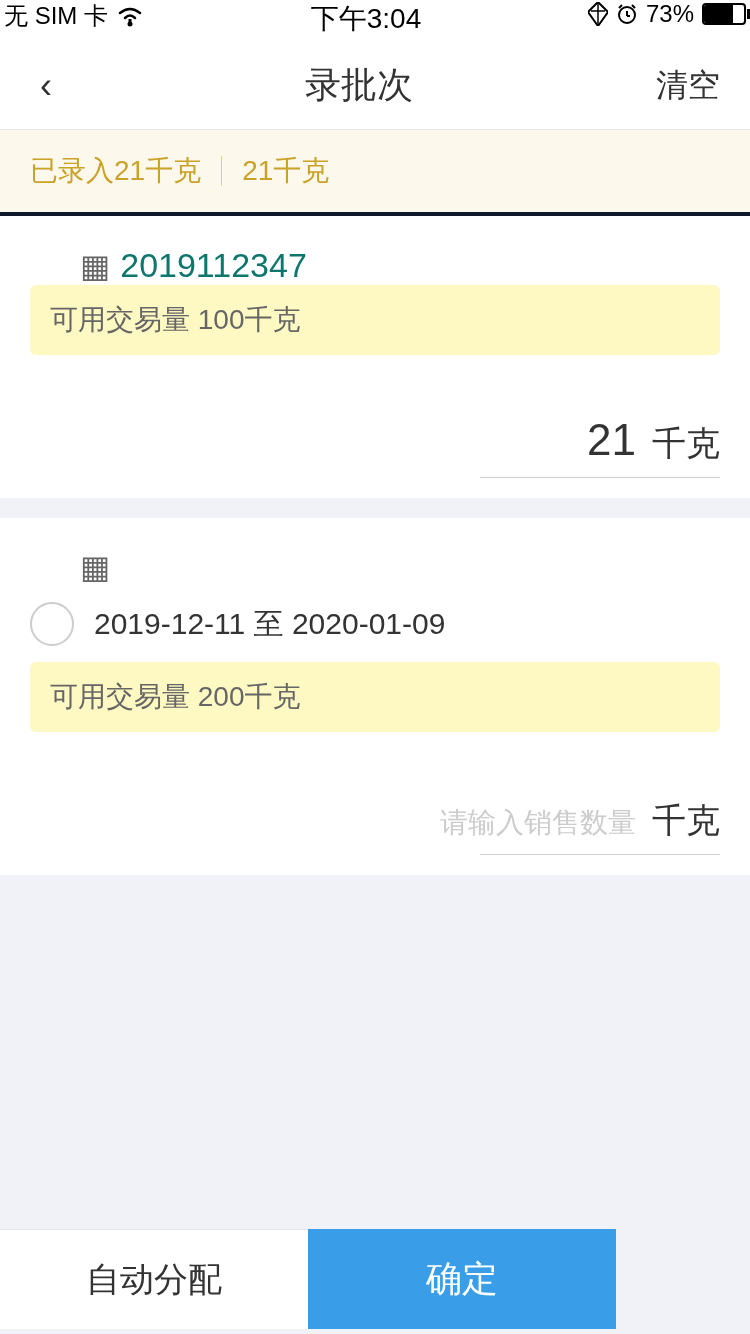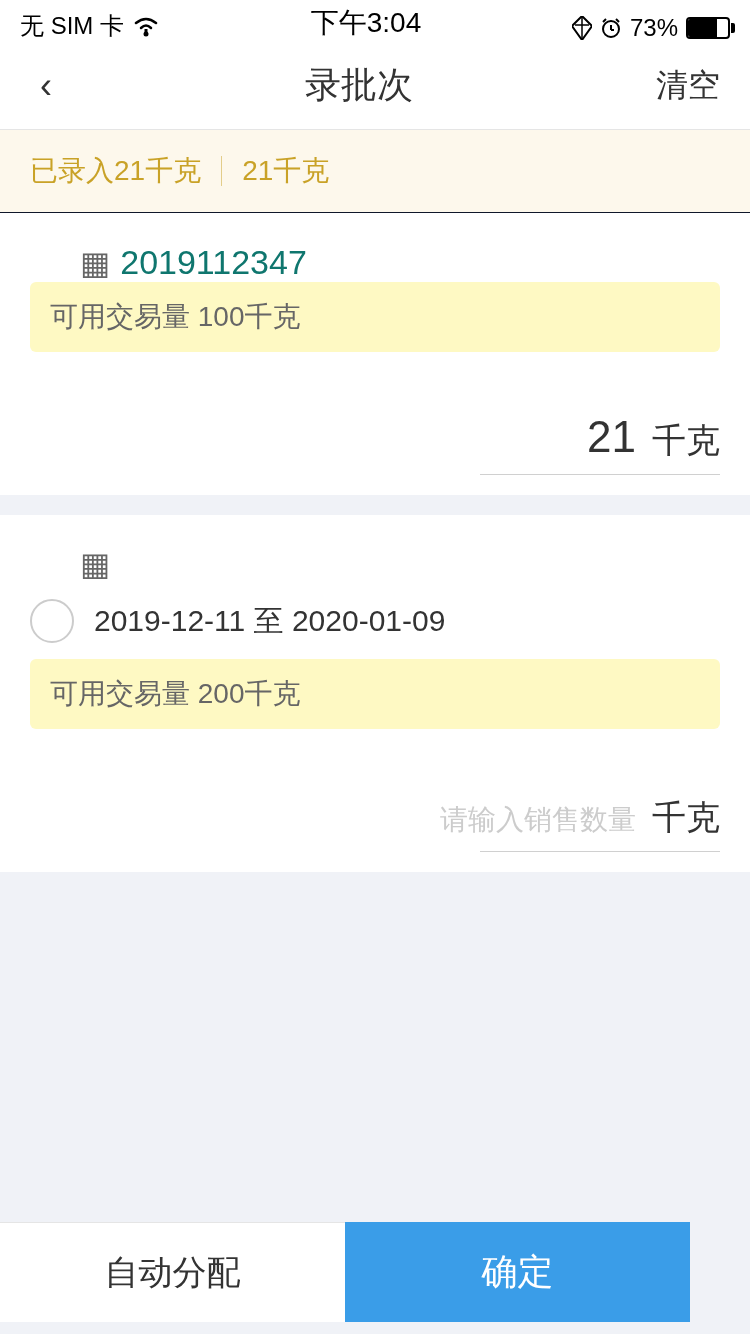--- a/index.html
+++ b/index.html
@@ -11,23 +11,23 @@
       background: #f0f2f7;
       overflow-x: hidden;
     }
 
     
     .status-bar {
       width: 750px;
       height: 42px;
       background: #fff;
       display: flex;
-      align-items: flex-end;
+      align-items: flex-start;
       justify-content: space-between;
-      padding: 0 20px;
+      padding: 0 4px;
       font-size: 24px;
       color: #000;
     }
     .status-bar-left {
       display: flex;
       align-items: center;
       gap: 8px;
     }
     .status-bar-center {
       font-size: 28px;
@@ -92,21 +92,21 @@
     }
 
     
     .info-banner {
       width: 750px;
       background: #fdf8ec;
       padding: 22px 30px;
       display: flex;
       align-items: center;
       gap: 20px;
-      border-bottom: 1px solid #0f172a;
+      border-bottom: 4px solid #0f172a;
     }
     .info-banner-label {
       font-size: 28px;
       color: #c9a227;
     }
     .info-banner-divider {
       width: 1px;
       height: 30px;
       background: #c9a227;
       opacity: 0.5;
@@ -194,22 +194,22 @@
 
     
     .bottom-area {
       background: #f0f2f7;
       min-height: 400px;
     }
 
     
     .footer {
       position: fixed;
-      bottom: 12px;
-      width: 690px;
+      bottom: 5px;
+      width: 616px;
       height: 100px;
       display: flex;
     }
     .footer-auto {
       flex: 1;
       background: #fff;
       display: flex;
       align-items: center;
       justify-content: center;
       font-size: 34px;

